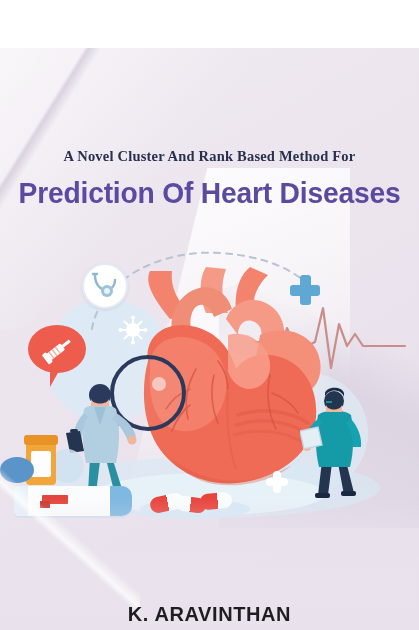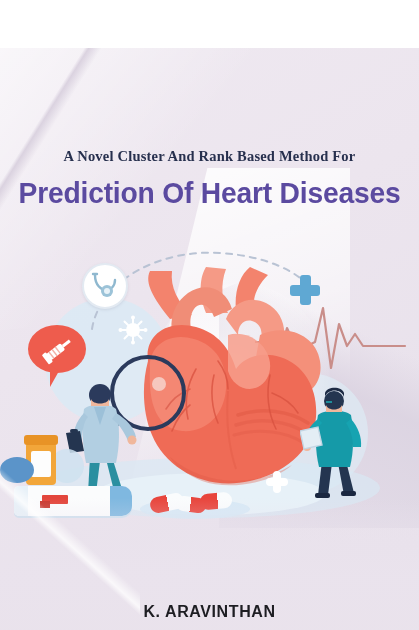--- a/index.html
+++ b/index.html
@@ -340,21 +340,21 @@
     letter-spacing: -0.2px;
     color: #5b4aa0;
     transform: scaleX(0.94);
   }
   .author {
     position: absolute;
     left: 0; right: 0; top: 555px;
     text-align: center;
     font-family: "Liberation Sans", sans-serif;
     font-weight: bold;
-    font-size: 16px;
+    font-size: 20px;
     letter-spacing: .6px;
     color: #1d1d22;
   }
 </style>
 </head>
 <body>
 
 <div id="cover">
 
   <div class="bg-base"></div>

